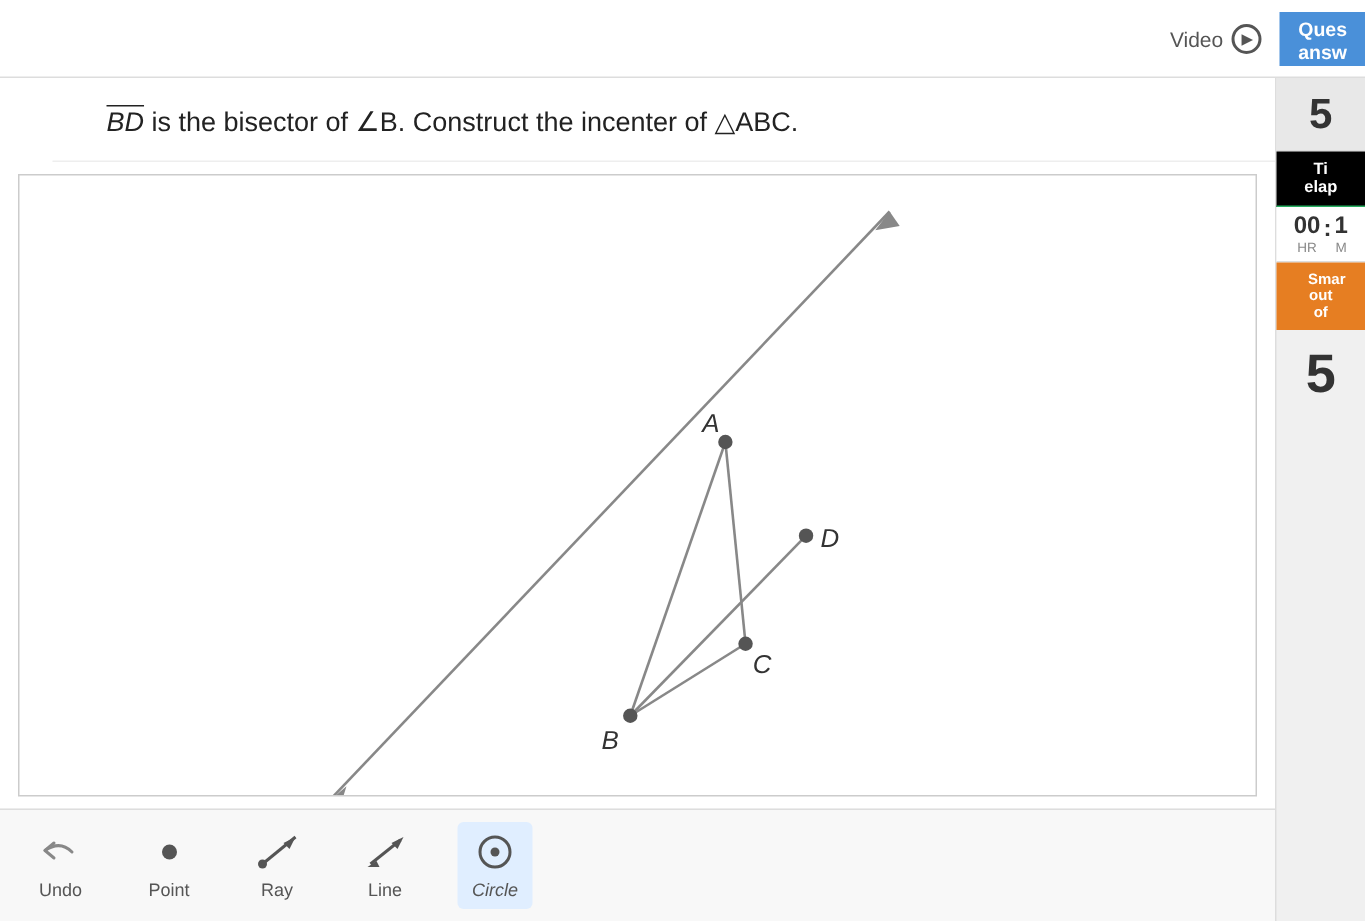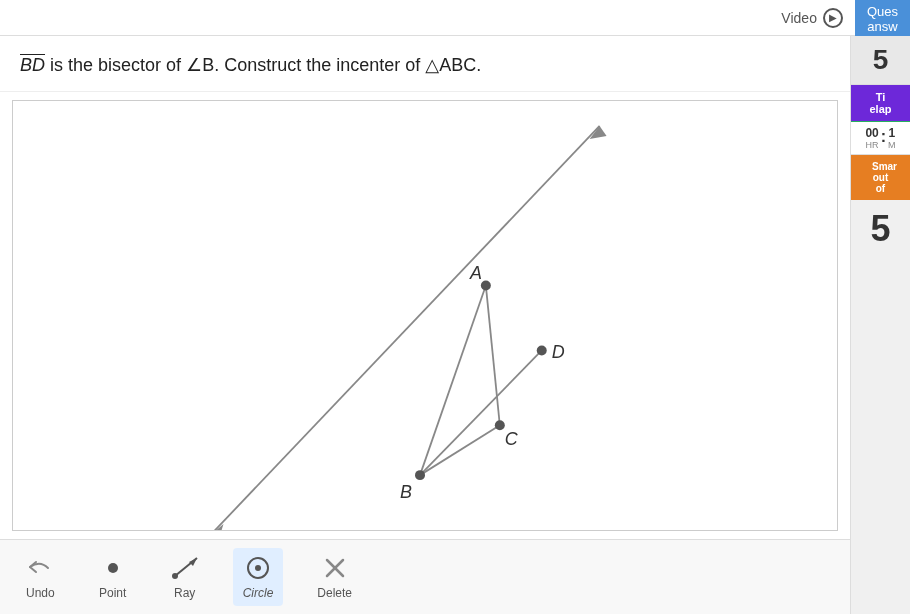--- a/index.html
+++ b/index.html
@@ -13,21 +13,21 @@
       flex-direction: column;
     }
 
     .top-bar {
       display: flex;
       justify-content: flex-end;
       align-items: center;
       padding: 4px 0;
       background: #fff;
       border-bottom: 1px solid #ddd;
-      height: 36px;
+      height: 52px;
     }
 
     .video-btn {
       display: flex;
       align-items: center;
       gap: 6px;
       color: #555;
       font-size: 14px;
       padding: 4px 12px;
       cursor: pointer;
@@ -45,21 +45,21 @@
       justify-content: center;
       font-size: 10px;
     }
 
     .question-answer-btn {
       background: #4a90d9;
       color: white;
       border: none;
       padding: 4px 12px;
       font-size: 13px;
-      font-weight: normal;
+      font-weight: bold;
       height: 36px;
       cursor: pointer;
     }
 
     .main-content {
       display: flex;
       flex: 1;
       overflow: hidden;
     }
 
@@ -67,24 +67,25 @@
       flex: 1;
       display: flex;
       flex-direction: column;
       padding: 0;
       background: #fff;
       overflow: hidden;
     }
 
     .problem-text {
       font-size: 18px;
-      padding: 16px 20px 12px 20px;
+      padding: 16px 20px 12px 36px;
       color: #222;
       line-height: 1.5;
       border-bottom: 1px solid #eee;
+      margin-left: 35px;
     }
 
     .problem-text .overline {
       text-decoration: overline;
       font-style: italic;
     }
 
     .canvas-area {
       flex: 1;
       border: 1px solid #ccc;
@@ -156,21 +157,21 @@
       width: 100%;
       text-align: center;
       font-size: 28px;
       font-weight: bold;
       color: #333;
       padding: 8px 0;
       border-bottom: 1px solid #ddd;
     }
 
     .timer-section {
-      background: #6d28d9;
+      background: #000000;
       width: 100%;
       text-align: center;
       padding: 6px 4px;
       color: white;
       font-size: 11px;
       font-weight: bold;
       border-bottom: 1px solid #27ae60;
     }
 
     .time-display {
@@ -181,21 +182,21 @@
       background: #fff;
       border-bottom: 1px solid #ddd;
       width: 100%;
     }
 
     .time-box {
       text-align: center;
     }
 
     .time-value {
-      font-size: 12px;
+      font-size: 16px;
       font-weight: bold;
       color: #333;
       display: block;
     }
 
     .time-label {
       font-size: 9px;
       color: #888;
       display: block;
     }
@@ -304,40 +305,41 @@
         <span class="tool-icon">
           <svg width="28" height="24" viewBox="0 0 28 24">
             <circle cx="4" cy="20" r="3" fill="#555"></circle>
             <line x1="4" y1="20" x2="26" y2="2" stroke="#555" stroke-width="2"></line>
             <polygon points="26,2 18,6 22,10" fill="#555"></polygon>
           </svg>
         </span>
         <span>Ray</span>
       </button>
 
+      <button class="tool-btn">
+        <span class="tool-icon">
+          <svg width="28" height="24" viewBox="0 0 28 24">
+            <polygon points="2,22 8,18 10,22" fill="#555"></polygon>
+            <line x1="4" y1="20" x2="24" y2="4" stroke="#555" stroke-width="2"></line>
+            <polygon points="26,2 18,6 22,10" fill="#555"></polygon>
+          </svg>
+        </span>
+        <span>Line</span>
+      </button>
 
       <button class="tool-btn active">
         <span class="tool-icon">
           <svg width="28" height="28" viewBox="0 0 28 28">
             <circle cx="14" cy="14" r="10" stroke="#555" stroke-width="2" fill="none"></circle>
             <circle cx="14" cy="14" r="3" fill="#555"></circle>
           </svg>
         </span>
         <span>Circle</span>
       </button>
 
-      <button class="tool-btn">
-        <span class="tool-icon">
-          <svg width="24" height="24" viewBox="0 0 24 24">
-            <line x1="4" y1="4" x2="20" y2="20" stroke="#888" stroke-width="2.5" stroke-linecap="round"></line>
-            <line x1="20" y1="4" x2="4" y2="20" stroke="#888" stroke-width="2.5" stroke-linecap="round"></line>
-          </svg>
-        </span>
-        <span>Delete</span>
-      </button>
     </div>
   </div>
 
   <div class="right-panel">
     <div class="score-badge">
       <span>5</span>
     </div>
     <div class="timer-section">
       <span>Ti<br>elap</span>
     </div>

